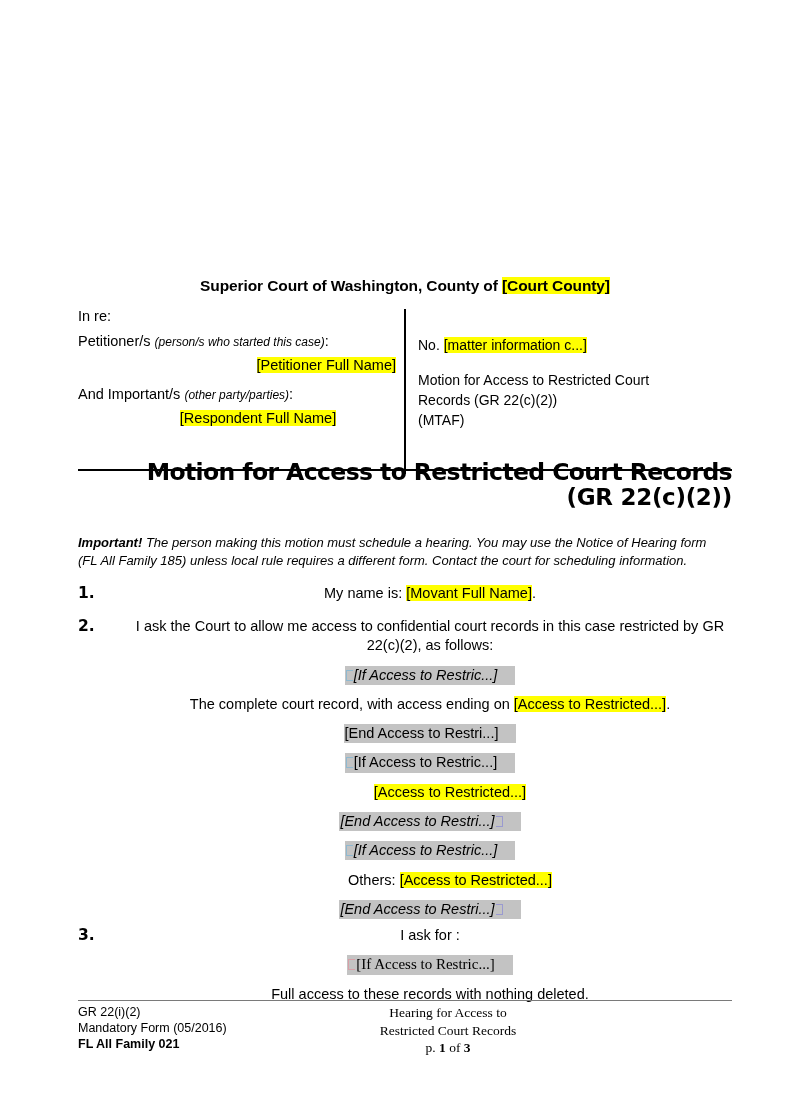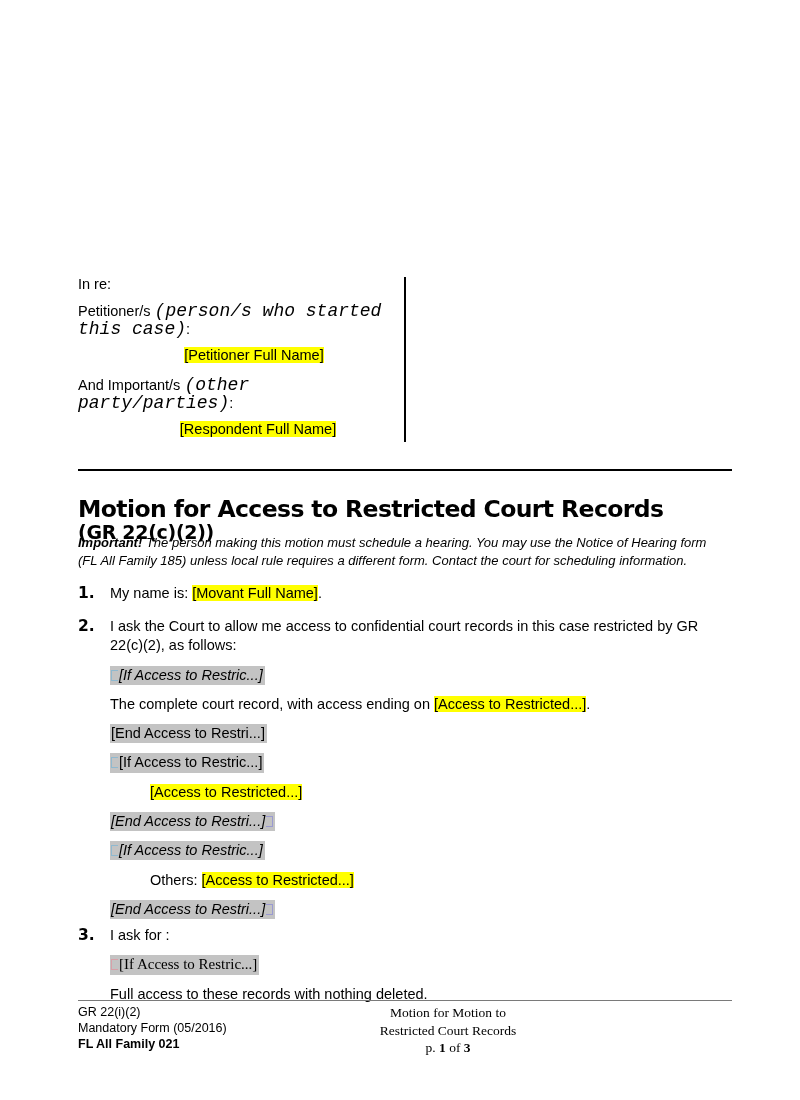--- a/index.html
+++ b/index.html
@@ -67,25 +67,24 @@
     position: absolute;
     left: 340px;
     top: 28px;
     width: 310px;
     font-size: 14px;
     line-height: 1.28;
   }
   .cap-line { margin-bottom: 10px; }
   .cap-paren {
     font-style: italic;
-    font-size: 18px;
-    font-family: Liberation Mono, monospace;
+    font-size: 12px;
   }
   .cap-name {
-    text-align: center;
+    text-align: right;
     margin-top: 9px;
     margin-bottom: 14px;
     padding-left: 34px;
   }
   .cap-name-2 {
     text-align: center;
     padding-left: 42px;
   }
   .cap-right .cap-no { margin-bottom: 17px; }
   .cap-right .cap-sub { margin-bottom: 2px; }
@@ -96,31 +95,31 @@
     top: 469px;
     width: 654px;
     height: 2px;
     background: #000000;
   }
 
   
   .doc-title {
     position: absolute;
     left: 78px;
-    top: 497px;
-    width: 654px;
-    text-align: left;
+    top: 460px;
+    width: 654px;
+    text-align: right;
     font-family: "DejaVu Sans", sans-serif;
     font-weight: bold;
     font-size: 23.5px;
     line-height: 1.08;
     letter-spacing: -0.6px;
   }
   .doc-title .sub {
-    font-size: 19px;
+    font-size: 23px;
     letter-spacing: -0.3px;
   }
 
   
   .important {
     position: absolute;
     left: 78px;
     top: 534px;
     width: 648px;
     font-size: 13px;
@@ -141,32 +140,33 @@
   .item-num {
     position: absolute;
     left: 0px;
     top: 0px;
     width: 34px;
     font-family: "DejaVu Sans", sans-serif;
     font-weight: bold;
     font-size: 15.5px;
   }
   .item-body {
-    margin-left: 32px;
+    margin-left: 52px;
     font-size: 14.5px;
     line-height: 1.33;
+    text-align: center;
   }
   .para { margin-bottom: 10px; }
   .para:last-child { margin-bottom: 0; }
 
   
   .field {
     background: #c3c3c3;
     display: inline-block;
-    padding: 1px 2px 1px 1px;
+    padding: 1px 18px 1px 1px;
     line-height: 1.18;
     white-space: nowrap;
     vertical-align: baseline;
   }
   .field.italic { font-style: italic; }
   .field.serif {
     font-family: "Liberation Serif", serif;
     font-size: 15px;
   }
   .marker {
@@ -232,20 +232,23 @@
   }
   .footer-center .bold { font-weight: bold; }
 </style>
 </head>
 <body>
 
 <div class="page">
 
   <div class="caption">
 
+    <div class="court-title">
+      <span>Superior Court of Washington, County of </span><span class="hl">[Court County]</span>
+    </div>
 
     <div class="caption-body">
       <div class="vrule"></div>
 
       <div class="cap-left">
         <div class="cap-line">In re:</div>
 
         <div class="cap-line">
           <span>Petitioner/s </span><span class="cap-paren">(person/s who started this case)</span><span>:</span>
         </div>
@@ -256,20 +259,28 @@
 
         <div class="cap-line">
           <span>And Important/s </span><span class="cap-paren">(other party/parties)</span><span>:</span>
         </div>
 
         <div class="cap-name-2">
           <span class="hl">[Respondent Full Name]</span>
         </div>
       </div>
 
+      <div class="cap-right">
+        <div class="cap-no">
+          <span>No. </span><span class="hl">[matter information c...]</span>
+        </div>
+        <div class="cap-sub">Motion for Access to Restricted Court</div>
+        <div class="cap-sub">Records (GR 22(c)(2))</div>
+        <div>(MTAF)</div>
+      </div>
     </div>
   </div>
 
   <div class="hrule"></div>
 
   <div class="doc-title">
     <div>Motion for Access to Restricted Court Records</div>
     <div class="sub">(GR 22(c)(2))</div>
   </div>
 
@@ -350,21 +361,21 @@
   <div class="footer-rule"></div>
   <div class="footer">
     <div class="footer-left">
       <div>GR 22(i)(2)</div>
       <div>
         <span>Mandatory Form </span><span class="ital">(05/2016)</span>
       </div>
       <div class="bold">FL All Family 021</div>
     </div>
     <div class="footer-center">
-      <div>Motion for Motion to</div>
+      <div>Hearing for Access to</div>
       <div>Restricted Court Records</div>
       <div>
         <span>p. </span><span class="bold">1</span><span> of </span><span class="bold">3</span>
       </div>
     </div>
   </div>
 
 </div>
 
 </body></html>

